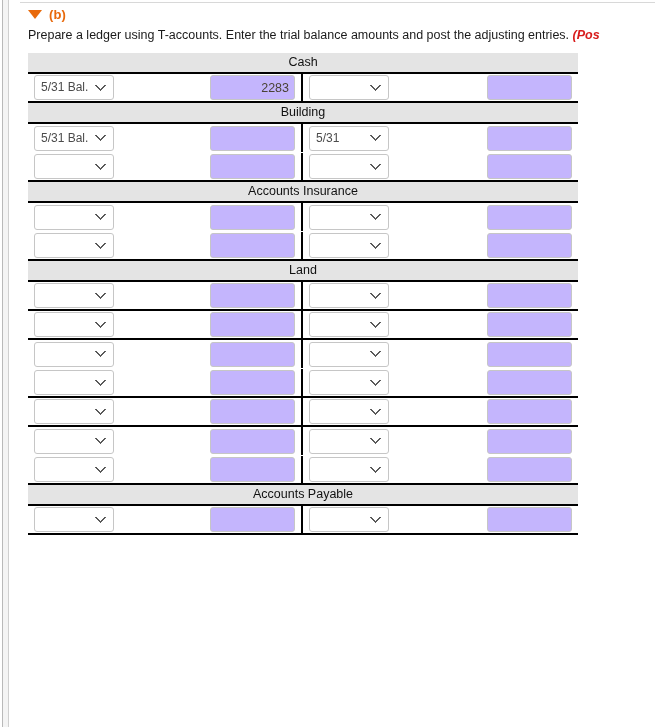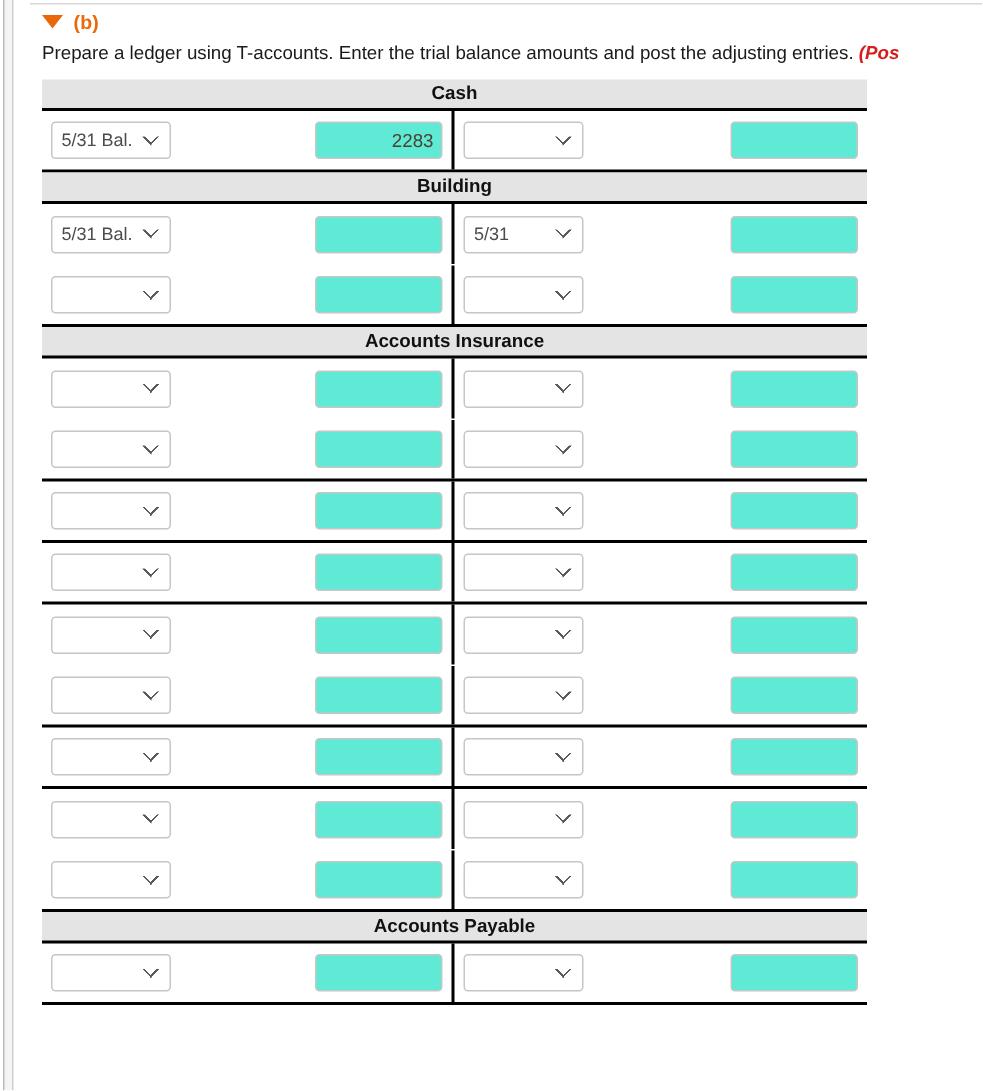--- a/index.html
+++ b/index.html
@@ -94,35 +94,35 @@
   .ledger {
     margin-top: 10px;
     width: 550px;
     border-collapse: collapse;
   }
   .acct-title {
     background: #e4e4e4;
     border-bottom: 2px solid #000000;
     text-align: center;
     font-size: 12.5px;
-    font-weight: bold;
+    font-weight: normal;
     color: #111111;
     height: 19px;
     line-height: 19px;
     padding: 0;
   }
   .taccount-rows {
     padding: 0;
     border: 0;
   }
 
   .trow {
     display: flex;
     align-items: center;
-    height: 41px;
+    height: 29px;
     border-bottom: 1px solid transparent;
   }
   .trow.ruled {
     border-bottom: 2px solid #000000;
   }
   .thalf {
     display: flex;
     align-items: center;
     height: 100%;
     width: 275px;
@@ -164,21 +164,21 @@
       linear-gradient(-45deg, transparent 49%, #5a5a5a 49%, #5a5a5a 62%, transparent 62%);
     background-size: 6px 6px, 6px 6px;
     background-position: right 12px center, right 7px center;
     background-repeat: no-repeat;
   }
   input.amt {
     width: 85px;
     height: 25px;
     border: 1px solid #c6c6c6;
     border-radius: 3px;
-    background: #5eead4;
+    background: #c4b5fd;
     font-family: "Liberation Sans", sans-serif;
     font-size: 12.5px;
     color: #4a4335;
     text-align: right;
     padding: 0 5px;
   }
 </style>
 </head>
 <body>
 
@@ -287,20 +287,23 @@
                 <div class="thalf right">
                   <div class="cell-sel"><select class="ddl"><option></option></select></div>
                   <div class="cell-amt">
                     <input type="text" class="amt" style="">
                   </div>
                 </div>
               </div>
             </td>
           </tr>
           <tr>
+            <td class="acct-title">Land</td>
+          </tr>
+          <tr>
             <td class="taccount-rows">
               <div class="trow ruled">
                 <div class="thalf left">
                   <div class="cell-sel"><select class="ddl"><option></option></select></div>
                   <div class="cell-amt">
                     <input type="text" class="amt" style="">
                   </div>
                 </div>
                 <div class="thalf right">
                   <div class="cell-sel"><select class="ddl"><option></option></select></div>

